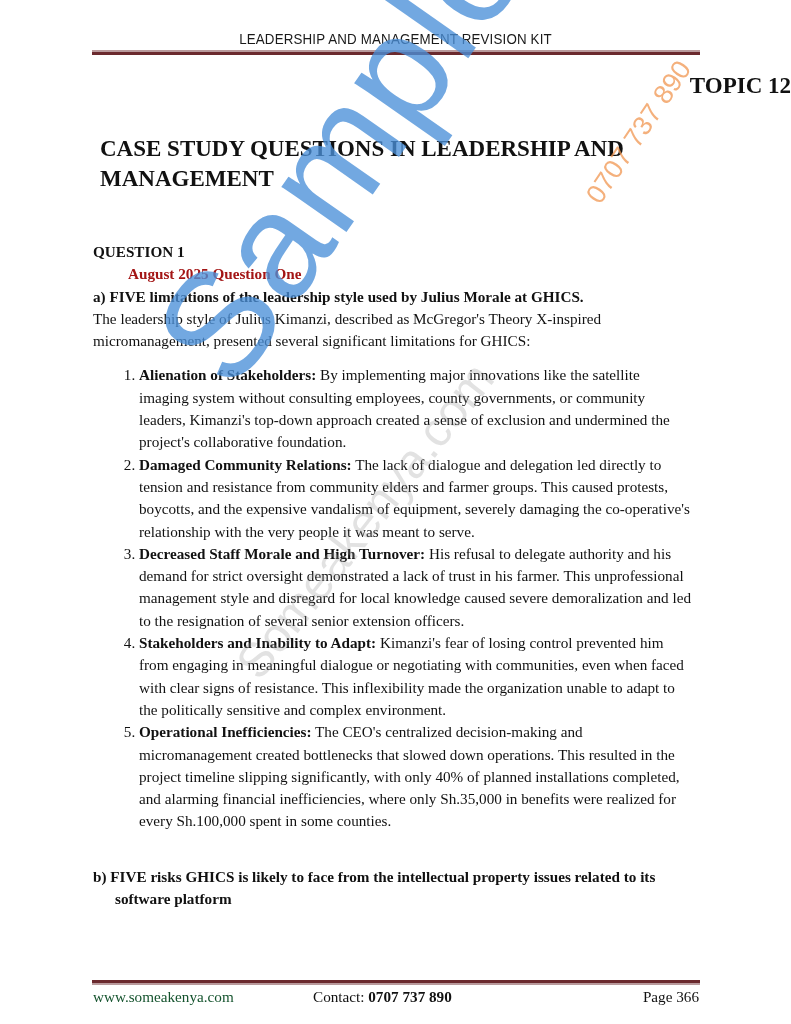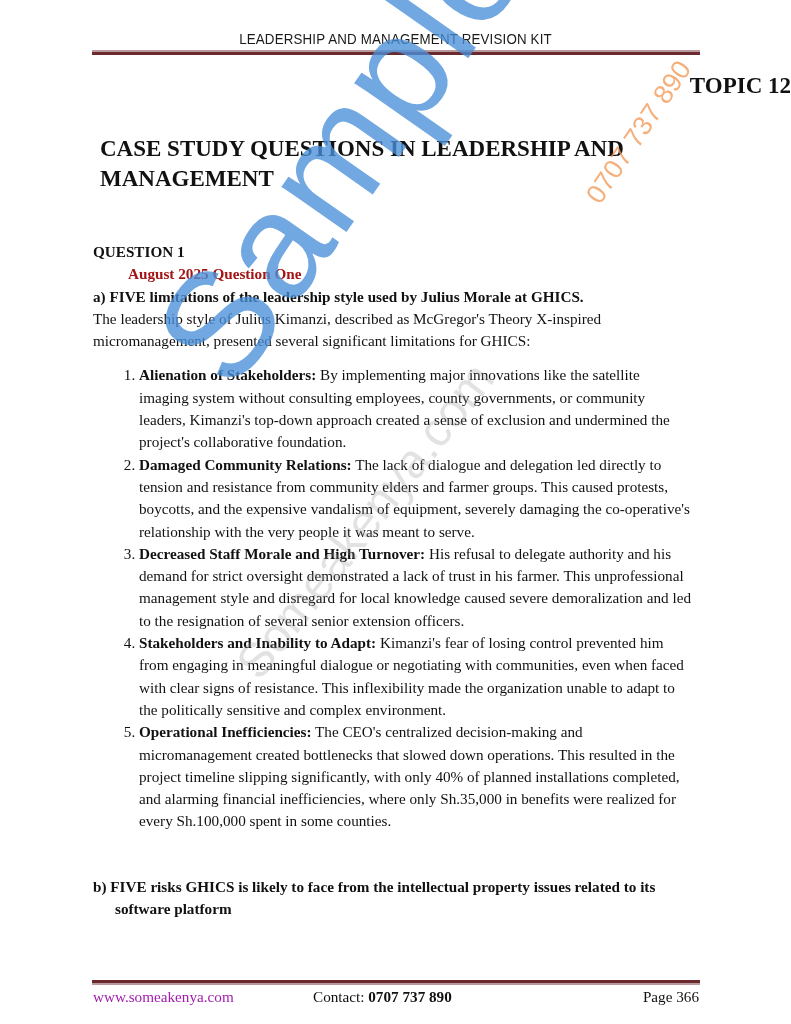--- a/index.html
+++ b/index.html
@@ -14,27 +14,27 @@
   .header-rule { top: 50px; }
   .footer-rule { top: 980px; }
   .topic { position: absolute; top: 73px; left: 0; width: 791px; text-align: right;
          font-weight: bold; font-size: 23px; }
   .main-title { position: absolute; top: 134px; left: 100px; width: 591px; text-align: left;
          font-weight: bold; font-size: 23px; line-height: 30px; }
   .content { position: absolute; top: 241px; left: 93px; width: 612px; font-size: 15.2px; line-height: 22.3px; }
   .q-label { font-weight: bold; }
   .q-sub { font-weight: bold; color: #a31515; margin-left: 35px; }
   .part-head { font-weight: bold; }
-  .part-head.hang { padding-left: 22px; text-indent: -22px; margin-top: 10px; }
+  .part-head.hang { padding-left: 22px; text-indent: -22px; }
   ol.items { margin: 12px; padding-left: 34px; }
   ol.items li { padding-left: 0px; }
   ol.items li .lead { font-weight: bold; }
   .gap { height: 21px; }
   .footer { position: absolute; top: 988px; left: 93px; width: 606px; font-size: 15.2px; }
-  .footer .site { position: absolute; left: 0; color: #a21caf; }
+  .footer .site { position: absolute; left: 0; color: #14532d; }
   .footer .contact { position: absolute; left: 220px; }
   .footer .contact b { font-weight: bold; }
   .footer .page { position: absolute; right: 0; }
   .wm { position: absolute; pointer-events: none; white-space: nowrap; font-family: "Liberation Sans", sans-serif; }
   .wm-sample { left: 120px; top: 315px; font-size: 150px; color: rgba(74,144,217,0.78);
          transform: rotate(-55deg); transform-origin: left top; letter-spacing: 2px; }
   .wm-site { left: 225px; top: 655px; font-size: 48px; color: rgba(150,150,150,0.28);
          transform: rotate(-52deg); transform-origin: left top; }
   .wm-phone { left: 580px; top: 192px; font-size: 27px; color: rgba(240,150,80,0.75);
          transform: rotate(-56deg); transform-origin: left top; }

